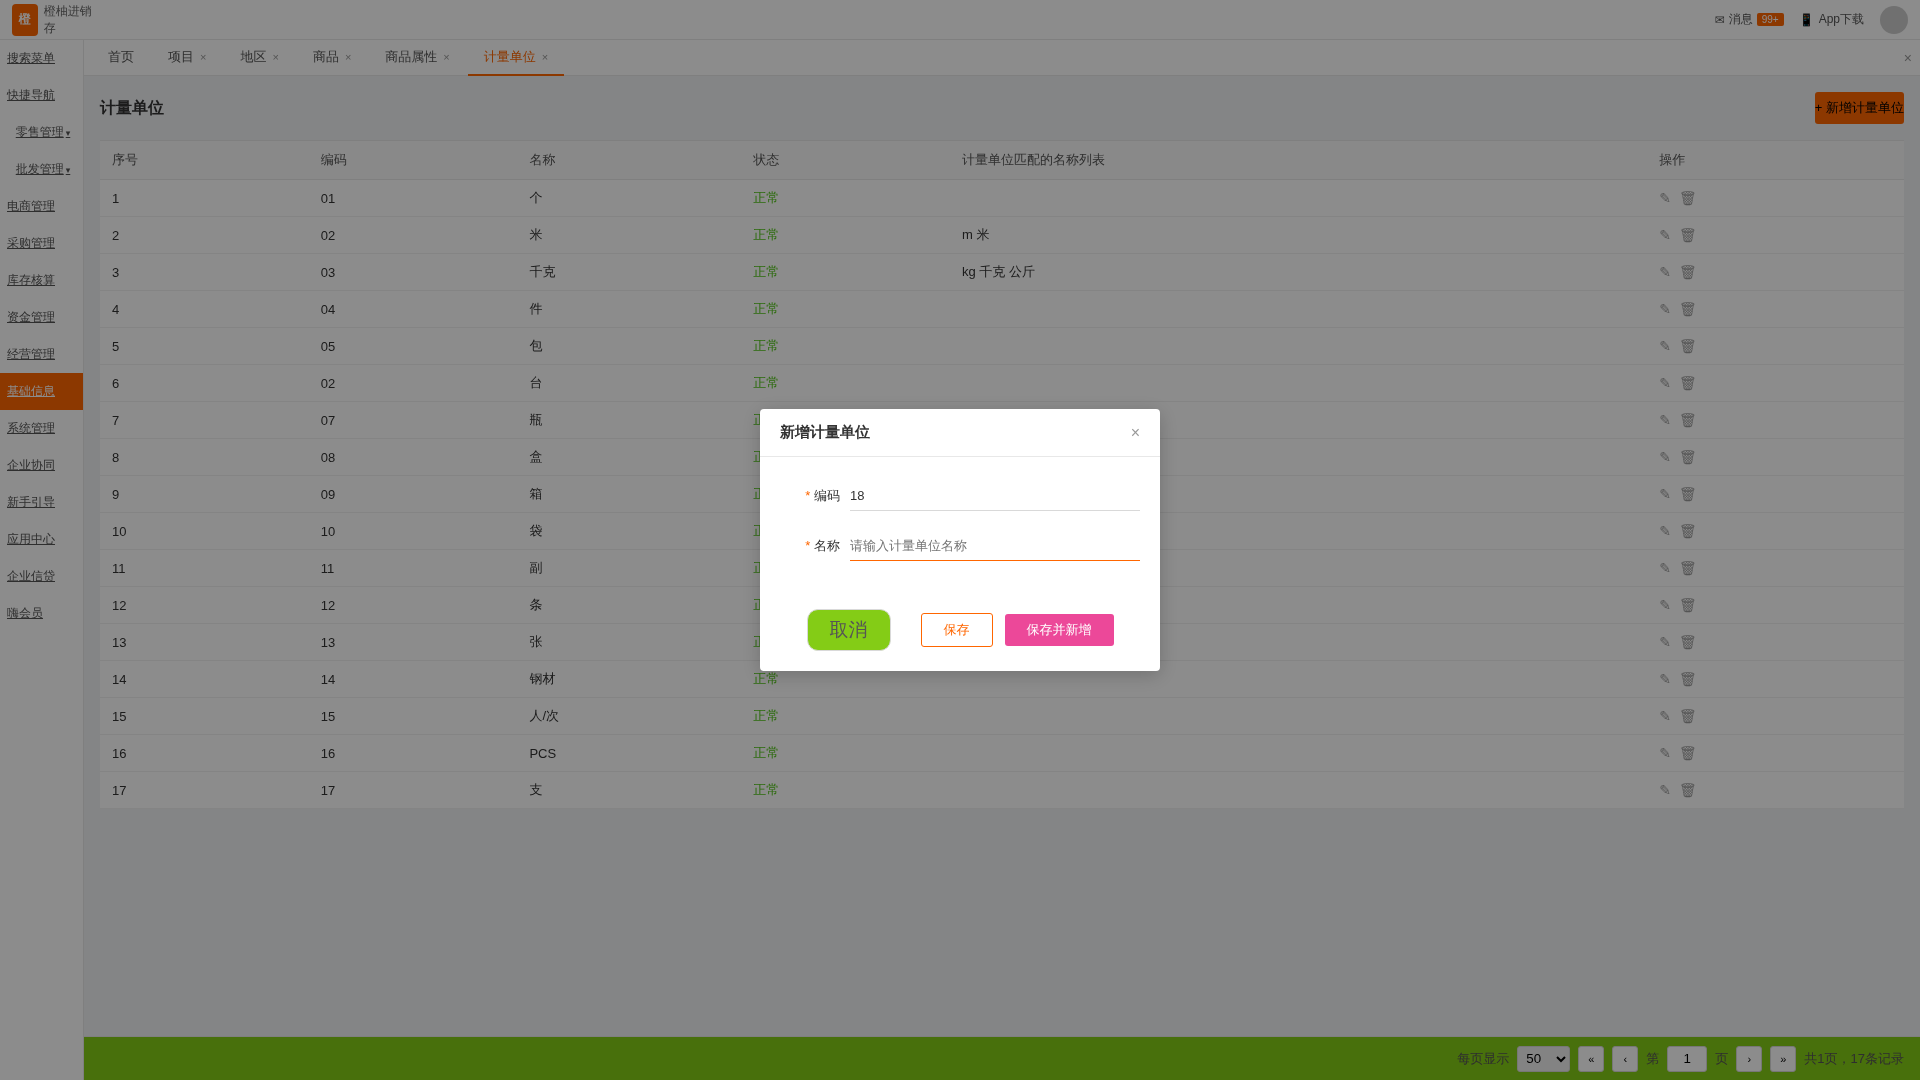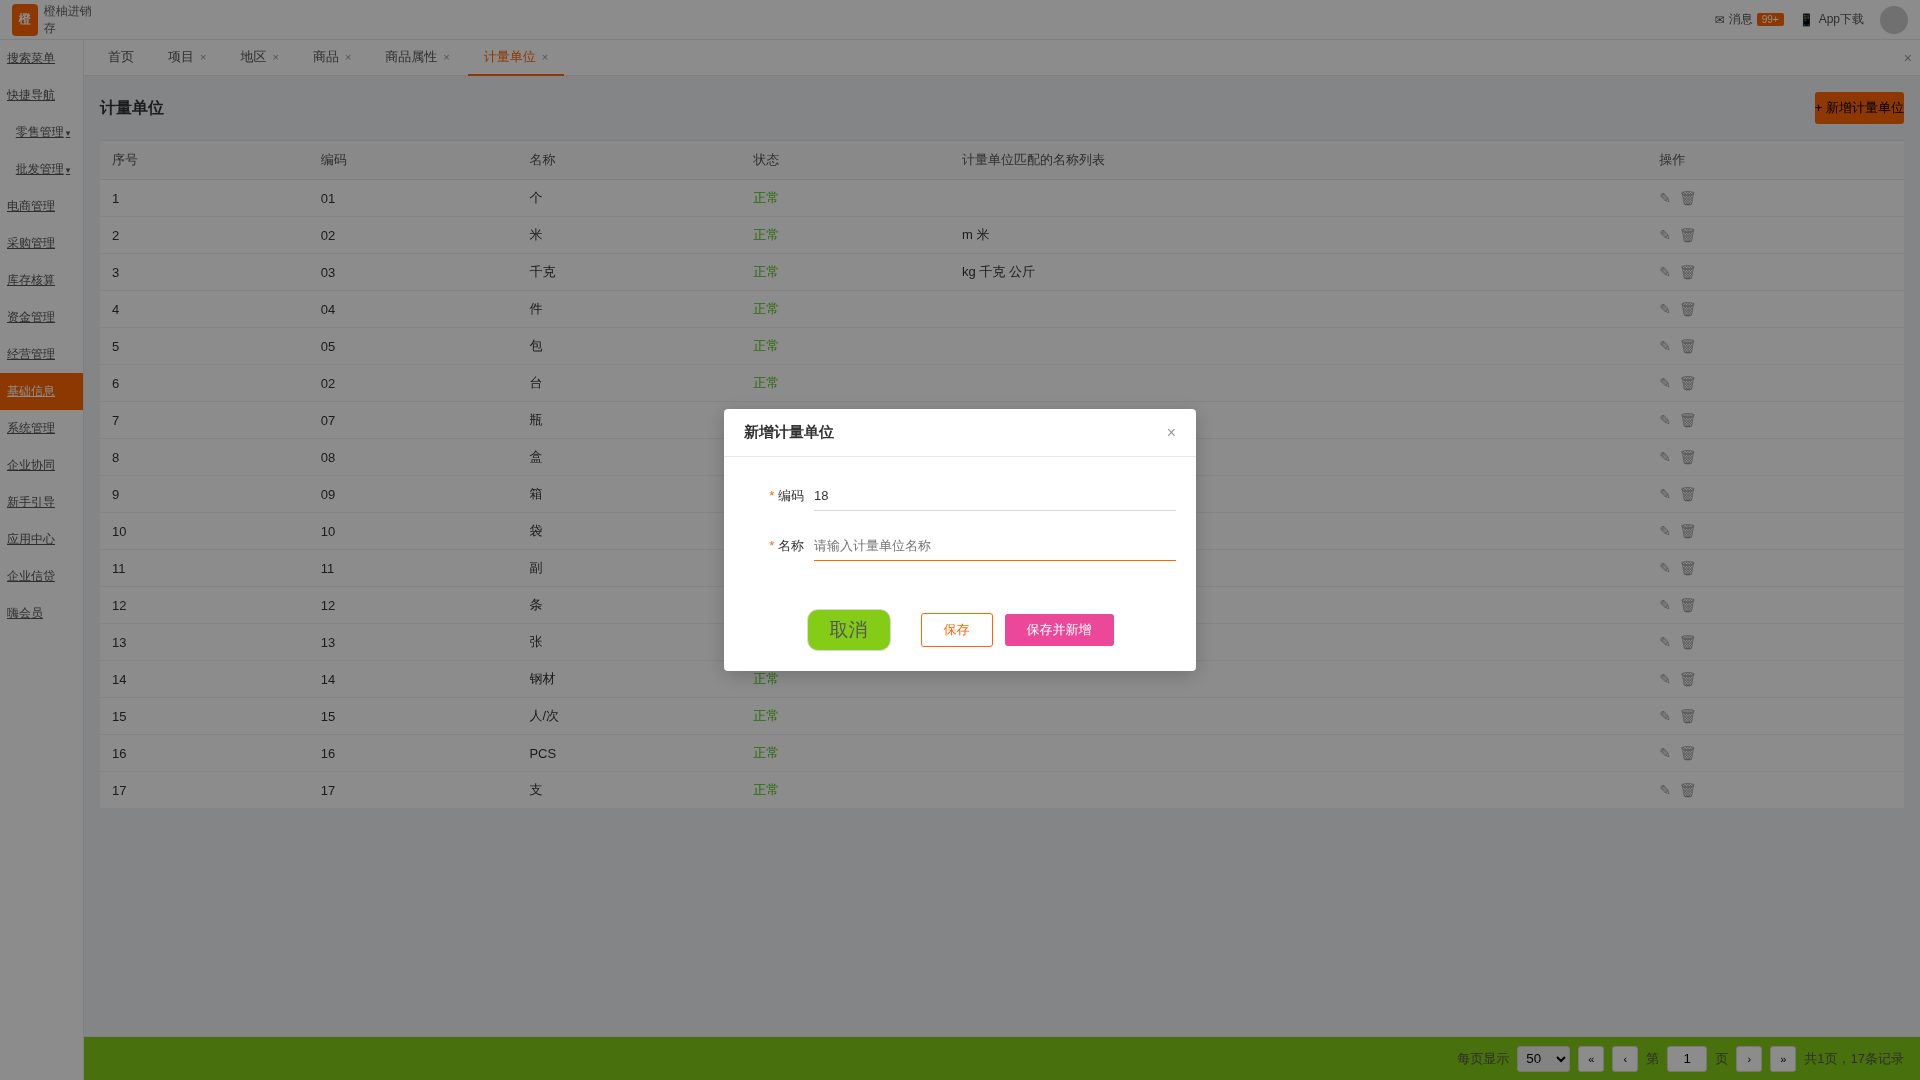--- a/index.html
+++ b/index.html
@@ -52,21 +52,21 @@
     .action-delete { color: #999; cursor: pointer; font-size: 14px; }
 
     
     .pagination { height: 44px; background: #84cc16; border-top: 1px solid #e8e8e8; display: flex; align-items: center; justify-content: flex-end; padding: 0 16px; gap: 8px; font-size: 13px; color: #555; }
     .page-input { width: 40px; border: 1px solid #d9d9d9; text-align: center; height: 26px; border-radius: 3px; }
     .page-nav-btn { width: 26px; height: 26px; border: 1px solid #d9d9d9; background: #fff; border-radius: 3px; cursor: pointer; display: flex; align-items: center; justify-content: center; font-size: 11px; }
     .page-size-select { border: 1px solid #d9d9d9; height: 26px; border-radius: 3px; padding: 0 4px; }
 
     
     .modal-overlay { position: fixed; top: 0; left: 0; width: 100%; height: 100%; background: rgba(0,0,0,0.45); z-index: 1000; display: flex; align-items: center; justify-content: center; }
-    .modal { background: #fff; border-radius: 4px; width: 472px; box-shadow: 0 4px 20px rgba(0,0,0,0.2); }
+    .modal { background: #fff; border-radius: 4px; width: 400px; box-shadow: 0 4px 20px rgba(0,0,0,0.2); }
     .modal-header { padding: 14px 20px; border-bottom: 1px solid #e8e8e8; display: flex; align-items: center; justify-content: space-between; }
     .modal-title { font-size: 15px; font-weight: 600; color: #333; }
     .modal-close { color: #999; cursor: pointer; font-size: 16px; }
     .modal-body { padding: 24px 20px 16px; }
     .form-row { display: flex; align-items: center; margin-bottom: 20px; }
     .form-label { width: 60px; text-align: right; margin-right: 10px; font-size: 13px; color: #333; }
     .form-label.required::before { content: "* "; color: #f60; }
     .form-input { flex: 1; border: none; border-bottom: 1px solid #d9d9d9; height: 30px; padding: 4px 0; font-size: 13px; color: #333; outline: none; }
     .form-input.active-input { border-bottom-color: #f60; }
     .modal-footer { padding: 12px 20px 20px; display: flex; align-items: center; justify-content: center; gap: 12px; }

